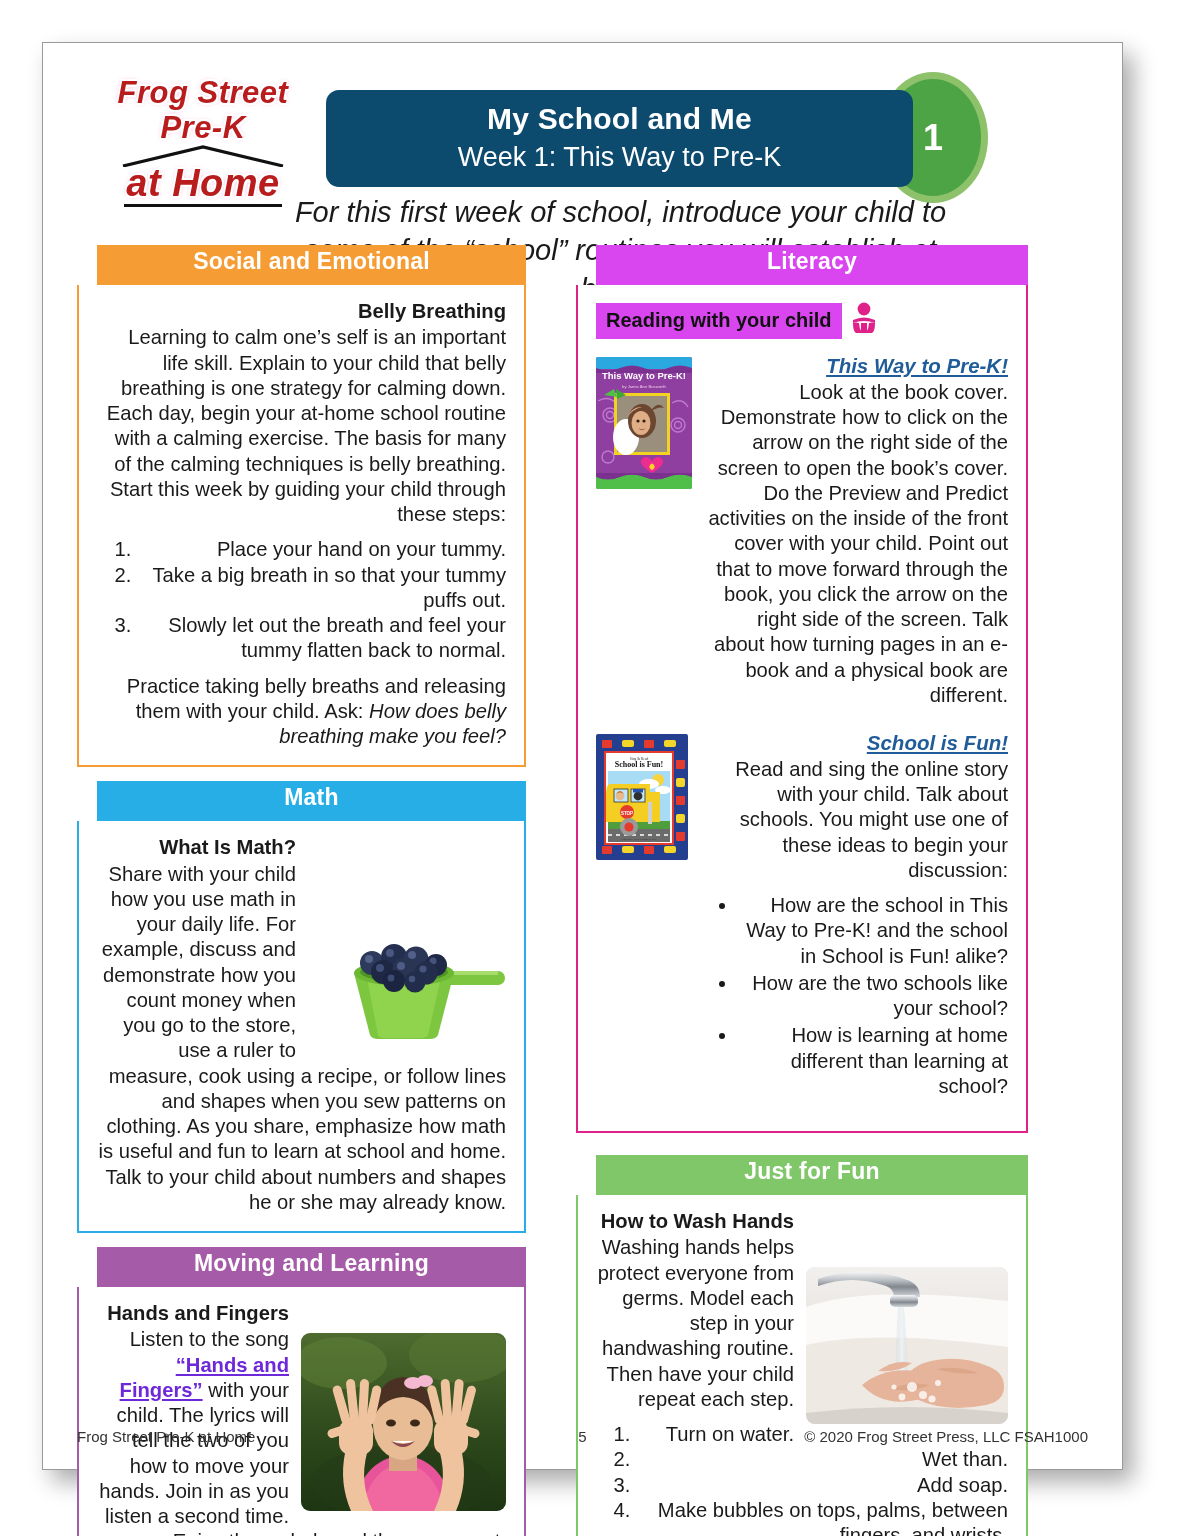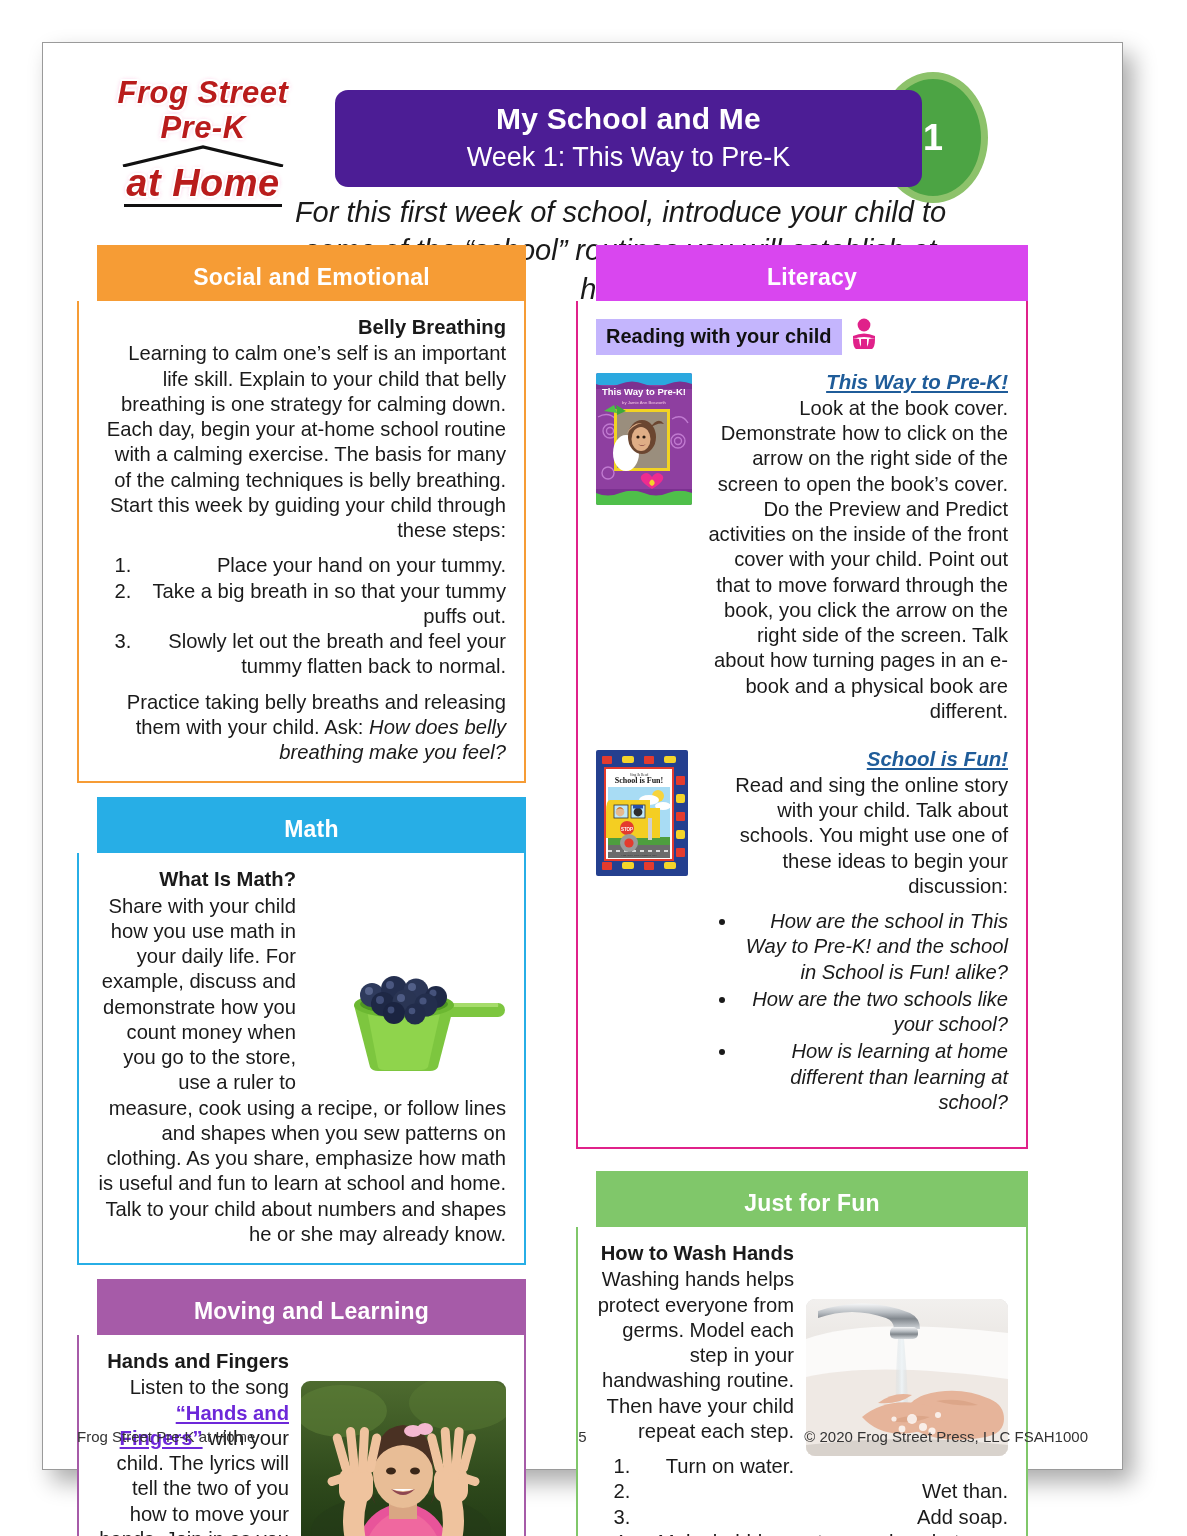--- a/index.html
+++ b/index.html
@@ -74,27 +74,26 @@
     background: #111;
     margin: 2px auto 0;
   }
 
   .title-banner {
     position: absolute;
     left: 283px;
     top: 47px;
     width: 587px;
     height: 97px;
-    background: #4c1d95;
+    background: #0c4a6e;
     border-radius: 13px;
     color: #ffffff;
     text-align: center;
     box-sizing: border-box;
     padding-top: 10px;
-    margin-left: 9px;
   }
   .title-main {
     font-size: 30px;
     font-weight: 700;
     letter-spacing: 0.2px;
     line-height: 1.25;
   }
   .title-sub {
     font-size: 27px;
     font-weight: 400;
@@ -147,21 +146,21 @@
   
   .card {
     margin-bottom: 14px;
     box-sizing: border-box;
   }
   .card-head {
     text-align: center;
     color: #ffffff;
     font-weight: 700;
     font-size: 23px;
-    padding: 19px 0 10px;
+    padding: 3px 0 10px;
     letter-spacing: 0.2px;
     margin-left: 20px;
   }
   .card-body {
     background: #ffffff;
     box-sizing: border-box;
     padding: 14px 18px 16px 18px;
     font-size: 20.2px;
     line-height: 1.25;
     color: #1a1a1a;
@@ -190,21 +189,21 @@
   ol.steps, ul.bullets {
     margin: 10px 0 10px 0;
     padding-left: 40px;
   }
   ol.steps li, ul.bullets li {
     margin-bottom: 0px;
     padding-left: 5px;
     line-height: 1.25;
   }
   ul.bullets { padding-left: 36px; }
-  ul.bullets li { font-style: italic; margin-bottom: 2px; }
+  ul.bullets li { margin-bottom: 2px; }
 
   
   .img-float-right {
     float: right;
     margin: 6px 0 2px 12px;
   }
   .photo {
     border-radius: 9px;
     position: relative;
     overflow: hidden;
@@ -220,21 +219,21 @@
   
   .wash-img { width: 202px; height: 157px; }
 
   
   .reading-row {
     display: flex;
     align-items: center;
     margin: 0 0 12px 0;
   }
   .reading-chip {
-    background: #c4b5fd;
+    background: #d946ef;
     font-weight: 700;
     font-size: 20px;
     padding: 5px 10px 6px 10px;
     color: #111;
   }
   .reader-icon { margin-left: 4px; }
 
   
   .book-row { display: flex; align-items: flex-start; }
   .book-row + .book-row { margin-top: 22px; }

